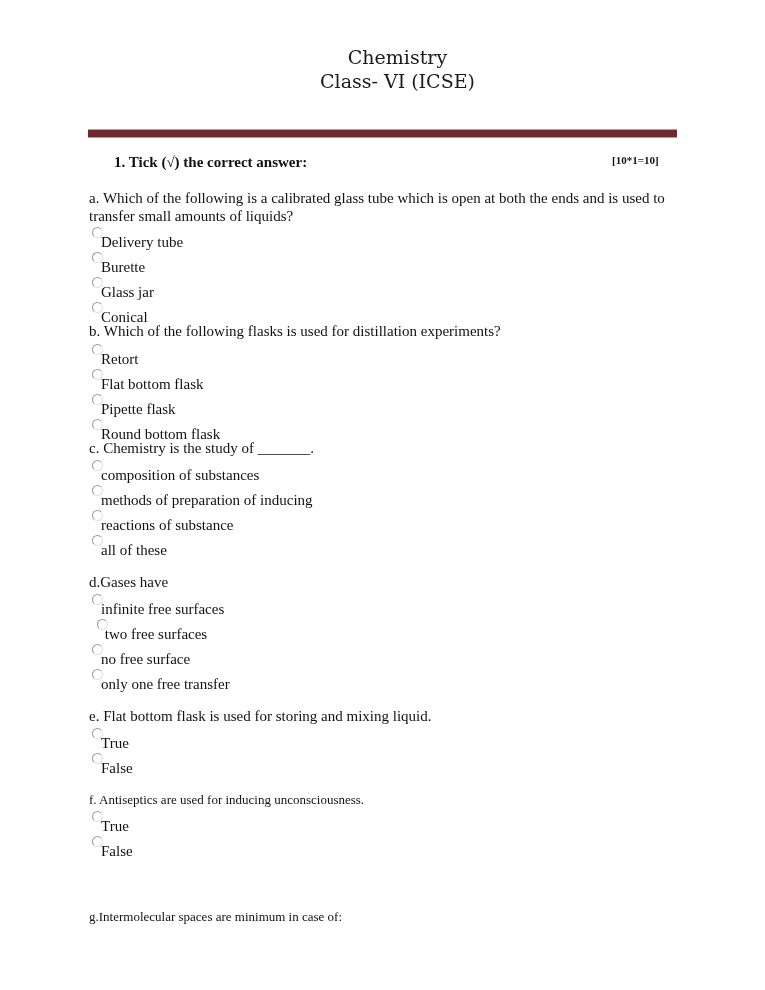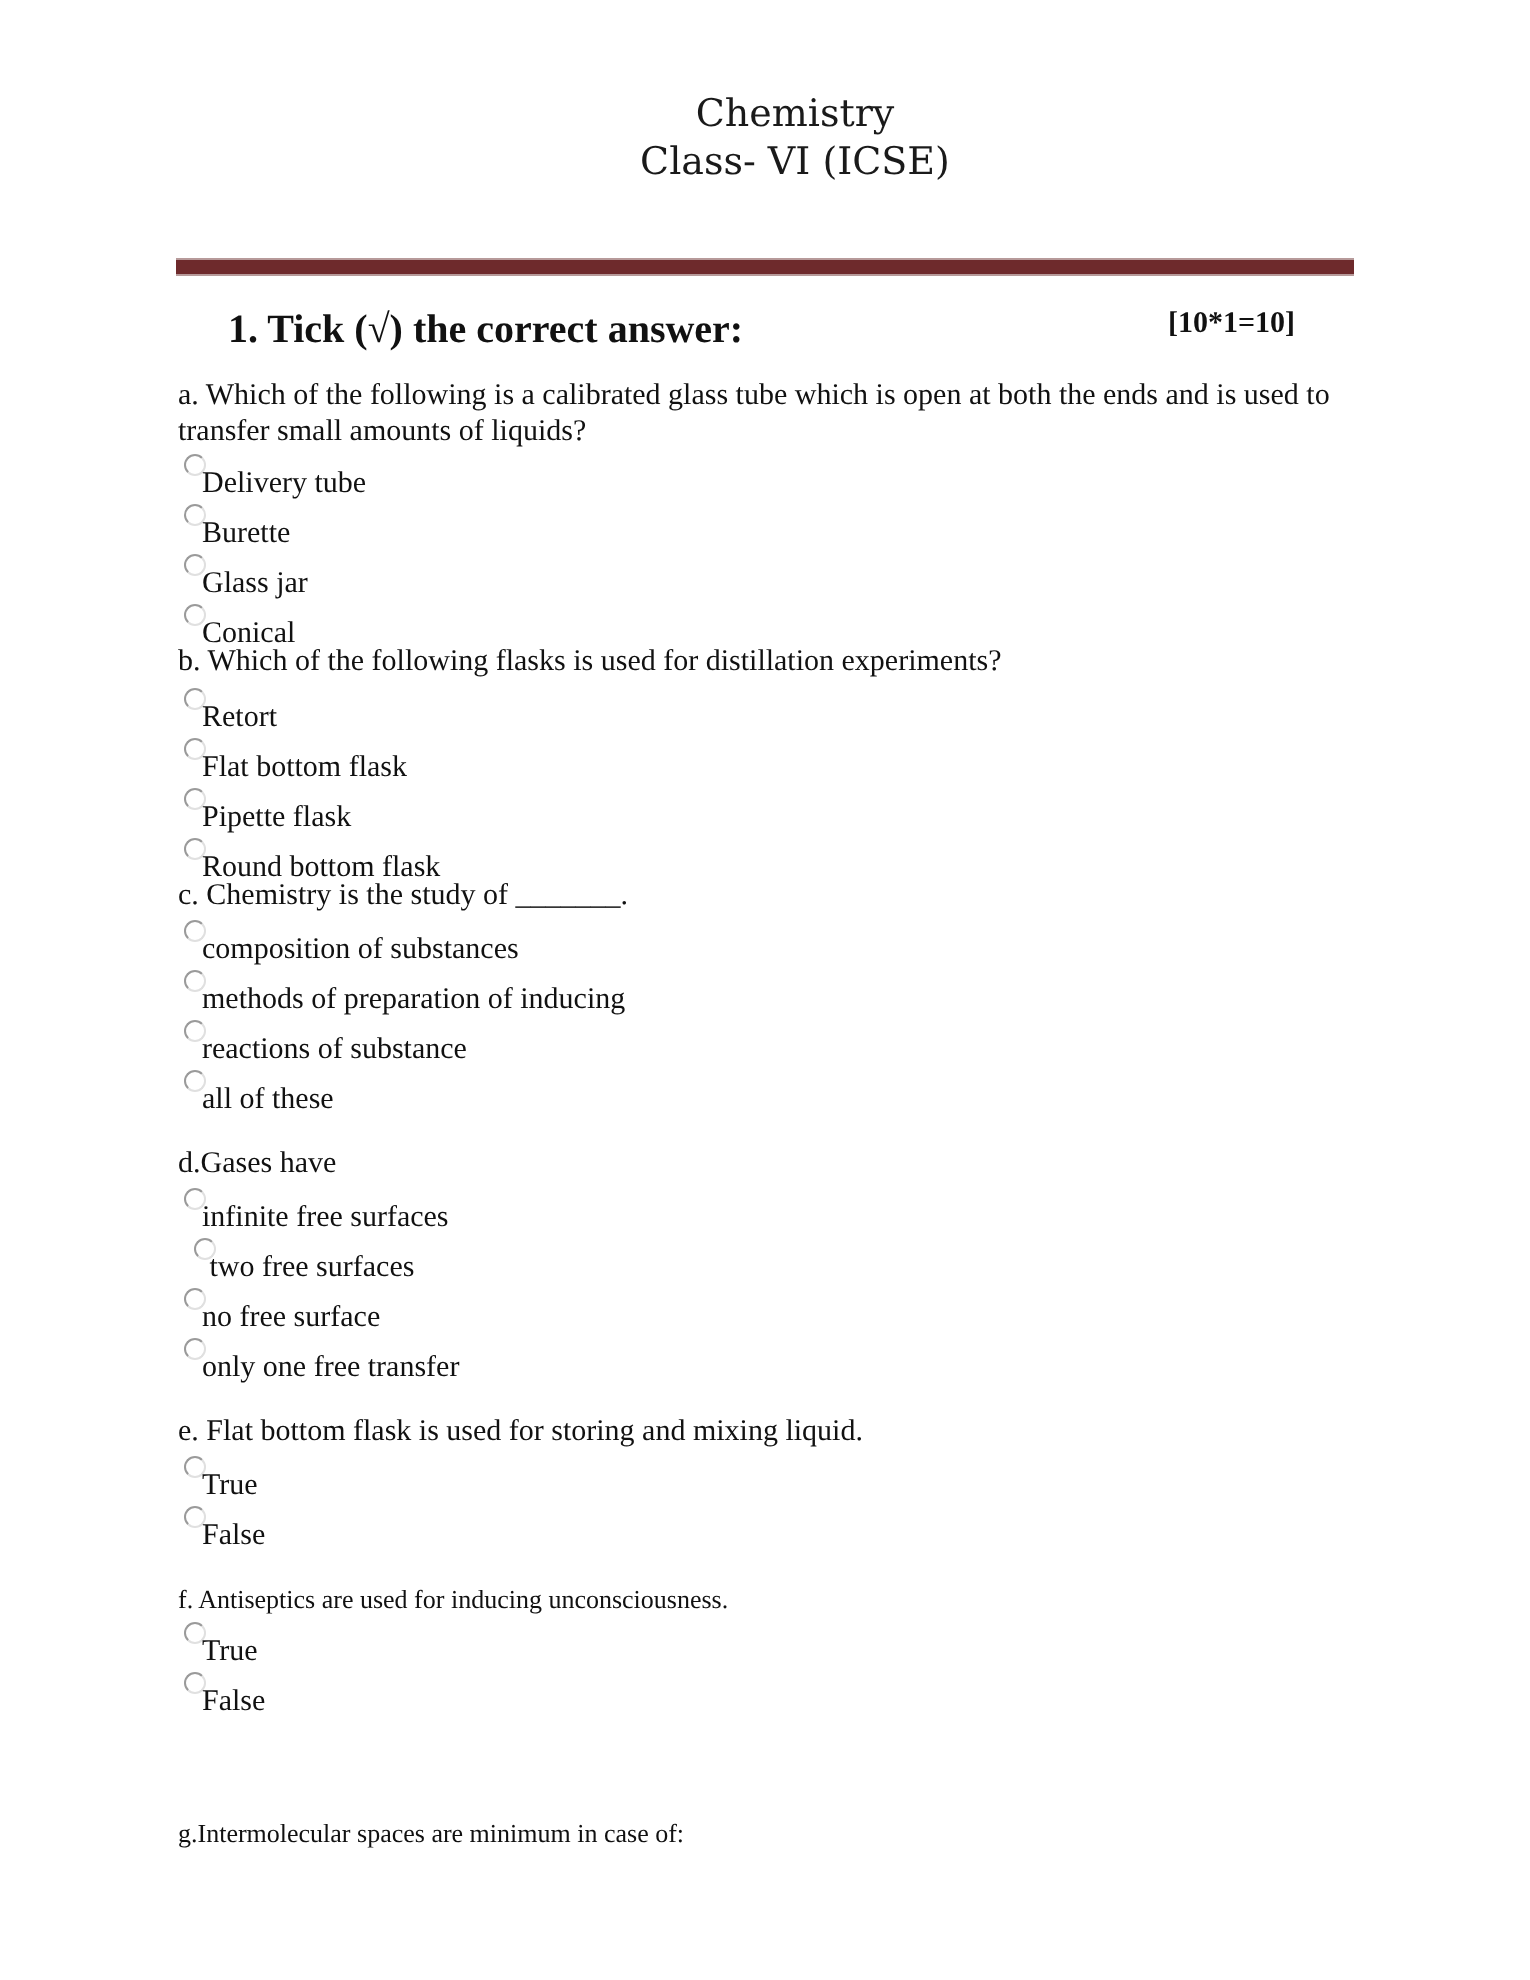--- a/index.html
+++ b/index.html
@@ -1,22 +1,22 @@
 <!DOCTYPE html>
 <html><head>
 <meta charset="utf-8">
 <style>
   html, body { margin:0; padding:0; background:#ffffff; }
   body { width:765px; height:990px; position:relative; overflow:hidden; color:#111; font-family:"Liberation Serif", serif; }
   .title { position:absolute; left:15px; width:765px; text-align:center; font-family:"DejaVu Serif", serif; font-size:19px; color:#1a1a1a; }
   #t1 { top:46px; }
   #t2 { top:70px; }
   .rule { position:absolute; left:88px; width:589px; top:129px; height:7px; background:#6e2a2c; border-top:1px solid #b79a9a; border-bottom:1px solid #b79a9a; }
-  .section { position:absolute; top:154px; left:114px; font-weight:bold; font-size:20px; }
-  .marks { position:absolute; top:154px; left:584px; font-weight:bold; font-size:15px; }
+  .section { position:absolute; top:154px; left:114px; font-weight:bold; font-size:15px; }
+  .marks { position:absolute; top:154px; left:612px; font-weight:bold; font-size:11px; }
   .q { position:absolute; left:89px; font-size:15px; line-height:18px; width:590px; }
   .q.small { font-size:13px; }
   .opt { position:absolute; left:89px; height:20px; font-size:15px; }
   .radio { position:absolute; left:3px; top:0; width:9px; height:9px; border-radius:50%; border:1px solid #9a9a9a; border-right-color:#e0e0e0; border-bottom-color:#e0e0e0; background:#fff; }
   .opt-label { position:absolute; left:12px; top:7px; white-space:nowrap; }
 </style>
 </head>
 <body>
 
 <div id="t1" class="title">Chemistry</div>

